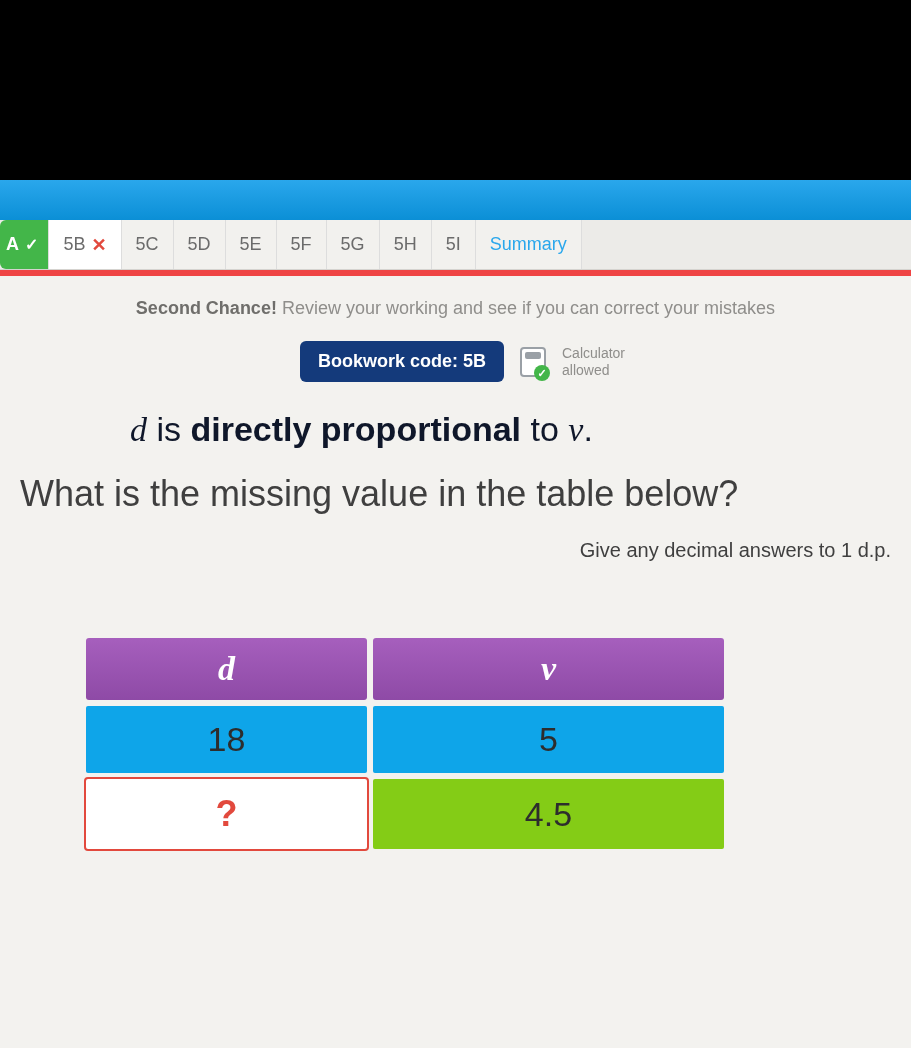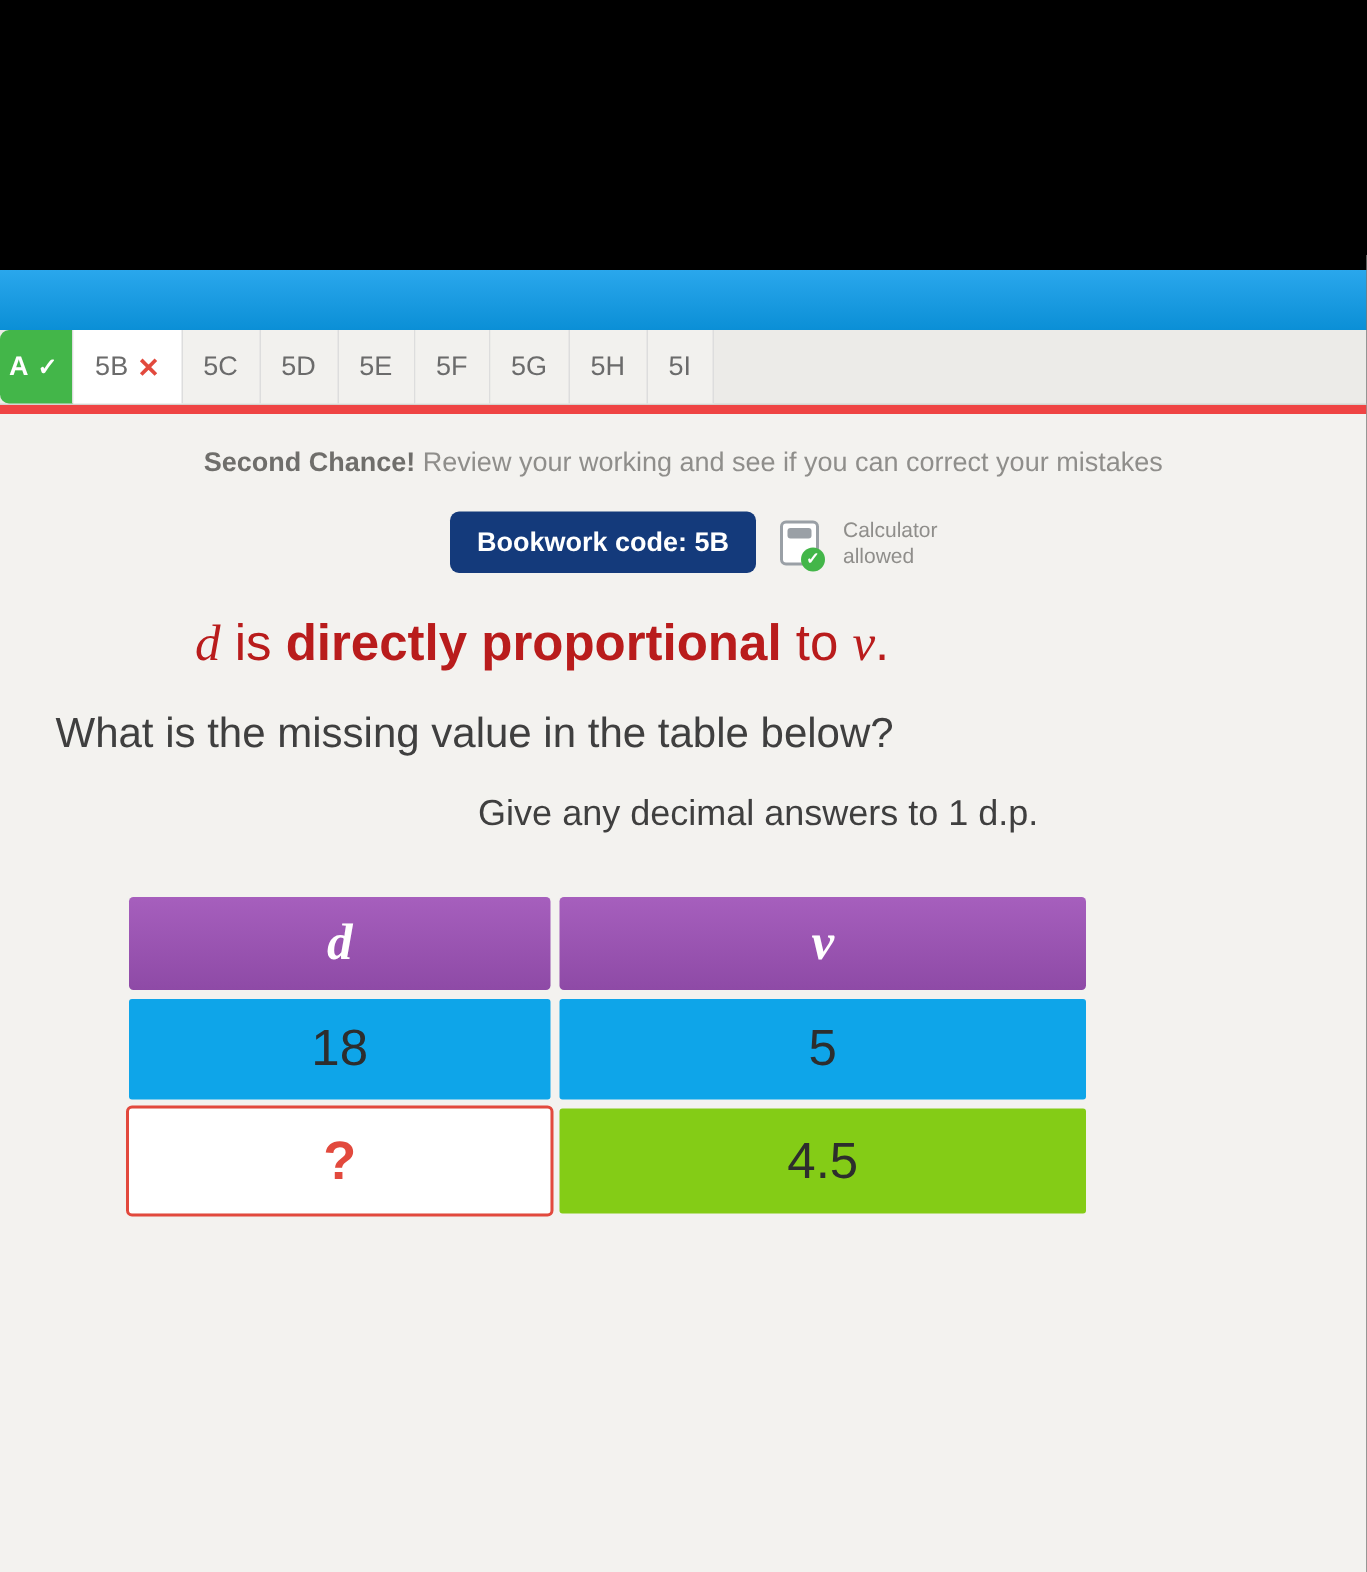--- a/index.html
+++ b/index.html
@@ -62,25 +62,25 @@
     content: "✓"; position: absolute; right: -6px; bottom: -6px;
     color: #fff; background: #43b649; width: 16px; height: 16px;
     border-radius: 50%; font-size: 11px; line-height: 16px; text-align: center;
     font-weight: 700;
   }
   .calc-text { line-height: 1.15; }
 
   .question-area { padding: 0 20px; color: #3f3f3f; }
   .line1 {
     font-size: 34px; text-align: left; margin: 28px 0 24px 110px;
-    color: #b91c1c;
+    color: #0f172a;
   }
   .line1 .mvar { font-family: Georgia, 'Times New Roman', serif; font-style: italic; }
-  .line2 { font-size: 28px; margin: 16px 0 24px 17px; }
-  .line3 { font-size: 24px; text-align: center; margin: 16px 0 35px 100px; }
+  .line2 { font-size: 36px; margin: 16px 0 24px 0; }
+  .line3 { font-size: 20px; text-align: right; margin: 16px 0 70px 100px; }
 
   .tbl {
     margin: 0 0 0 60px; width: 650px; border-collapse: separate; border-spacing: 6px 6px;
     font-size: 34px;
   }
   .tbl th {
     background: linear-gradient(180deg,#a65fbd,#8e4aa6); color: #fff;
     font-weight: 700; padding: 12px 0; font-family: Georgia,'Times New Roman',serif;
     font-style: normal; border-radius: 3px;
   }
@@ -124,20 +124,23 @@
     </div>
   <div class="tab">
       <span>5G</span>
     </div>
   <div class="tab">
       <span>5H</span>
     </div>
   <div class="tab">
       <span>5I</span>
     </div>
+  <div class="tab summary">
+      <span>Summary</span>
+    </div>
 </div>
 
 <div class="content-wrap">
 
   <div class="second-chance">
     <b>Second Chance!</b>
     <span>Review your working and see if you can correct your mistakes</span>
   </div>
 
   <div class="code-row">

